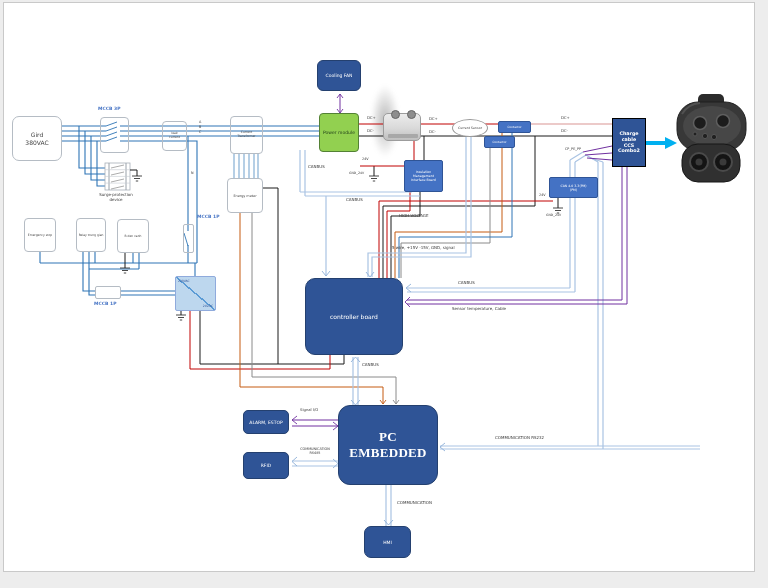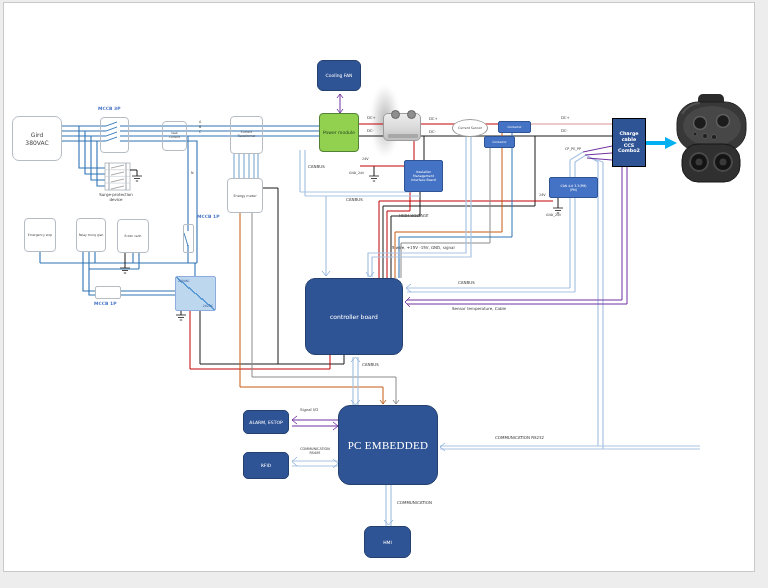--- a/index.html
+++ b/index.html
@@ -9,21 +9,21 @@
   .white{background:#fff;border:1px solid #b5bcc4;border-radius:4px;color:#444;}
   .clear{background:transparent;border:1px solid #b5bcc4;border-radius:4px;color:#444;}
   .bluebox{background:#2F5496;border:1px solid #24406f;border-radius:6px;color:#fff;}
   .ltblue{background:#4472C4;border:1px solid #2f5496;border-radius:2px;color:#fff;}
   .pre{white-space:pre-line;line-height:1.25;}
   .lbl{position:absolute;font-size:4px;color:#3a3a3a;z-index:4;white-space:pre-line;line-height:1.2;}
   .blu{color:#4472C4;font-weight:bold;}
   svg{position:absolute;left:0;top:0;z-index:2;pointer-events:none;}
   .t30{font-size:3px;}.t32{font-size:3.2px;}.t34{font-size:3.4px;}.t38{font-size:3.8px;}
   .t45{font-size:4.5px;}.t48{font-size:4.8px;}.t6{font-size:6px;}
-  #pcText{font-family:"Liberation Serif",serif;font-weight:normal;font-size:11px;letter-spacing:.3px;}
+  #pcText{font-family:"Liberation Serif",serif;font-weight:bold;font-size:13px;letter-spacing:.3px;}
   #smudge{position:absolute;left:371px;top:85px;width:28px;height:72px;z-index:1;
     background:radial-gradient(closest-side,rgba(110,110,110,.5),rgba(110,110,110,0));filter:blur(2px);}
   .relayphoto{background:linear-gradient(180deg,#ececec 0%,#d9d9d9 55%,#bfbfbf 100%);border:1px solid #9c9c9c;border-radius:5px;}
   .term{position:absolute;width:7px;height:7px;border-radius:50%;background:#8e8e8e;border:1px solid #666;top:-4px;}
 </style>
 </head>
 <body>
 
 <div id="stage">
   <div id="paper"></div>

